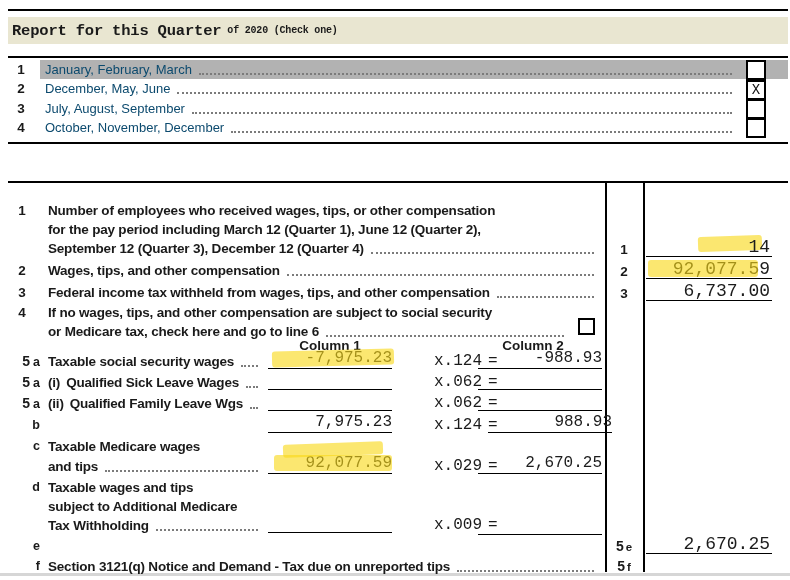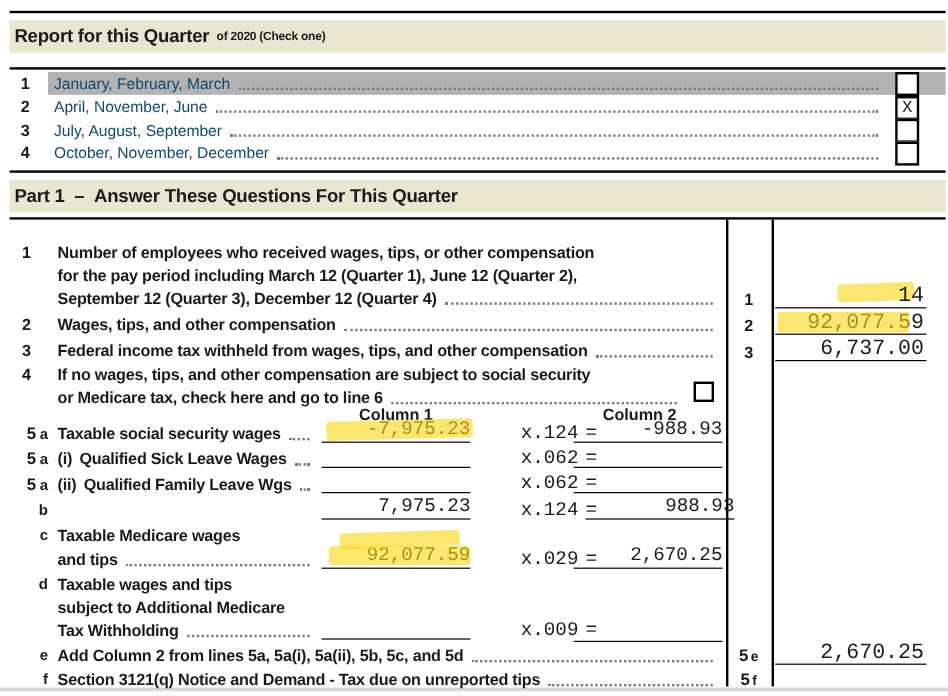--- a/index.html
+++ b/index.html
@@ -2,21 +2,21 @@
 <html><head>
 <meta charset="utf-8">
 <style>
   html,body{margin:0;padding:0;background:#fff;}
   .page{position:relative;width:790px;height:580px;background:#ffffff;
         font-family:"Liberation Sans",sans-serif;color:#1a1a1a;overflow:hidden;}
   .abs{position:absolute;}
   .hr{position:absolute;left:8px;right:2px;height:2px;background:#000;}
   .hr-light{position:absolute;left:0;right:0;height:3px;background:#d6d6d6;}
   .secbar{position:absolute;left:8px;right:2px;height:27px;background:#e9e6d1;
-          display:flex;align-items:center;padding-left:4px;box-sizing:border-box;}
+          display:flex;align-items:center;padding-left:4px;box-sizing:border-box;font-family:Liberation Mono, monospace;}
   .sec-title{font-weight:bold;font-size:15.5px;letter-spacing:-0.2px;}
   .sec-sub{font-weight:bold;font-size:10px;margin-left:6px;letter-spacing:-0.2px;}
   .qnum{position:absolute;left:12px;width:18px;text-align:center;font-weight:bold;
         font-size:13.5px;line-height:18px;}
   .qrow{position:absolute;left:40px;right:2px;height:19px;display:flex;align-items:flex-end;}
   .qrow.sel{background:#b2b2b2;}
   .qlabel{font-size:13px;color:#0c4a6e;line-height:18px;padding-left:5px;white-space:nowrap;}
   .dots{flex:1;border-bottom:2px dotted #7b7b7b;margin:0 6px 4px 7px;}
   .cbx{position:absolute;width:16px;height:16px;border:2px solid #000;background:#fff;
        display:flex;align-items:center;justify-content:center;
@@ -63,46 +63,41 @@
 
   <div class="qnum" style="top:61px">1</div>
   <div class="qrow sel" style="top:60px">
     <span class="qlabel">January, February, March</span>
     <span class="dots" style="margin-right:56px"></span>
   </div>
   <div class="cbx" style="left:746px;top:60px"></div>
 
   <div class="qnum" style="top:80px">2</div>
   <div class="qrow" style="top:79px">
-    <span class="qlabel">April, November, June</span>
+    <span class="qlabel">December, May, June</span>
     <span class="dots" style="margin-right:56px"></span>
   </div>
   <div class="cbx" style="left:746px;top:80px">X</div>
 
   <div class="qnum" style="top:100px">3</div>
   <div class="qrow" style="top:99px">
     <span class="qlabel">July, August, September</span>
     <span class="dots" style="margin-right:56px"></span>
   </div>
   <div class="cbx" style="left:746px;top:99px"></div>
 
   <div class="qnum" style="top:119px">4</div>
   <div class="qrow" style="top:118px">
     <span class="qlabel">October, November, December</span>
     <span class="dots" style="margin-right:56px"></span>
   </div>
   <div class="cbx" style="left:746px;top:118px"></div>
 
   <div class="hr" style="top:142px"></div>
 
-  <div class="secbar" style="top:150px">
-    <span class="sec-title">Part 1</span>
-    <span class="sec-title" style="margin:0 8px">–</span>
-    <span class="sec-title">Answer These Questions For This Quarter</span>
-  </div>
   <div class="hr" style="top:181px"></div>
 
   <div class="vline" style="left:605px;top:183px;height:389px"></div>
   <div class="vline" style="left:643px;top:183px;height:389px"></div>
   <div class="hr-light" style="top:573px"></div>
 
   <div class="pnum" style="top:201px">1</div>
   <div class="abs b" style="left:48px;top:201px">Number of employees who received wages, tips, or other compensation</div>
   <div class="abs b" style="left:48px;top:220px">for the pay period including March 12 (Quarter 1), June 12 (Quarter 2),</div>
   <div class="prow" style="top:239px;width:552px">
@@ -216,24 +211,20 @@
     <span class="dots"></span>
   </div>
   <div class="field" style="left:268px;top:514px;width:124px"></div>
   <div class="rate" style="left:398px;top:516px">x.009</div>
   <div class="rate" style="left:452px;top:516px">=</div>
   <div class="field" style="left:478px;top:516px;width:124px"></div>
 
   <div class="lbl5" style="top:537px">
     <span class="nl">e</span>
   </div>
-  <div class="prow" style="top:537px;width:552px">
-    <span class="b">Add Column 2 from lines 5a, 5a(i), 5a(ii), 5b, 5c, and 5d</span>
-    <span class="dots"></span>
-  </div>
   <div class="ref5" style="top:537px">
     <span class="n5">5</span>
     <span class="nl">e</span>
   </div>
   <div class="rfield" style="top:535px">2,670.25</div>
 
   <div class="lbl5" style="top:557px">
     <span class="nl">f</span>
   </div>
   <div class="prow" style="top:557px;width:552px">

